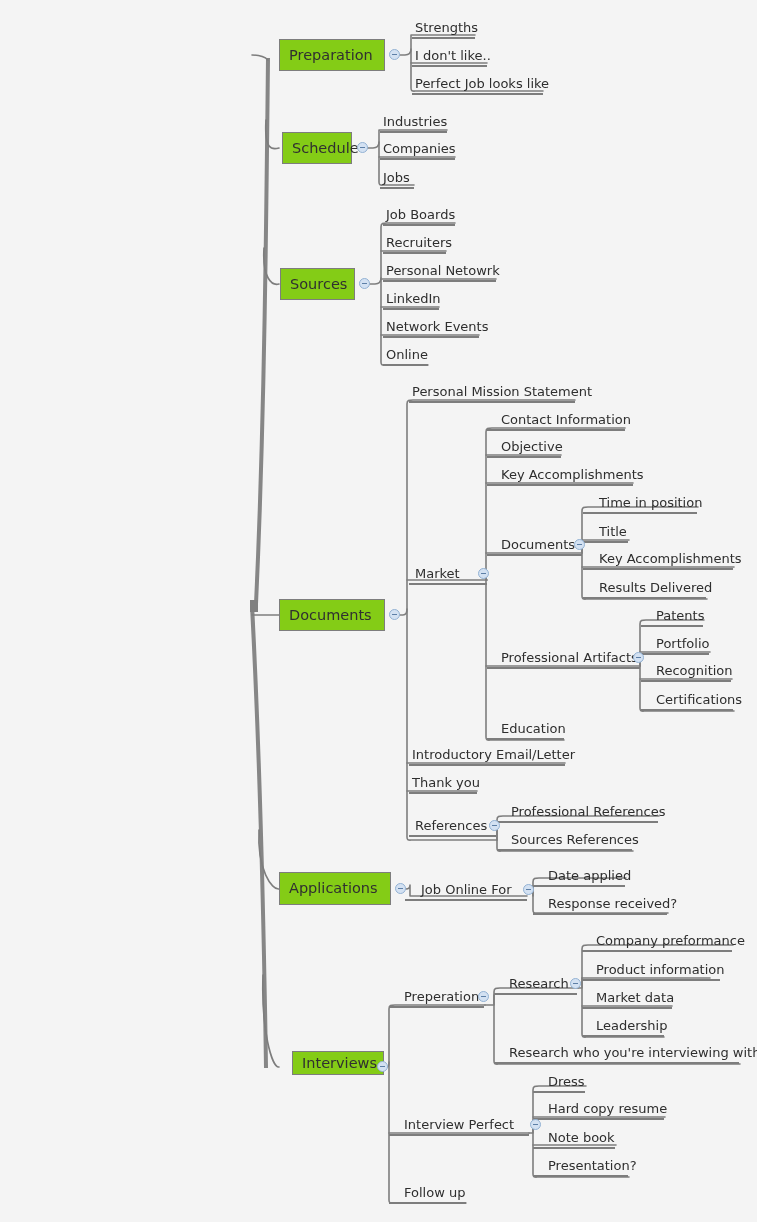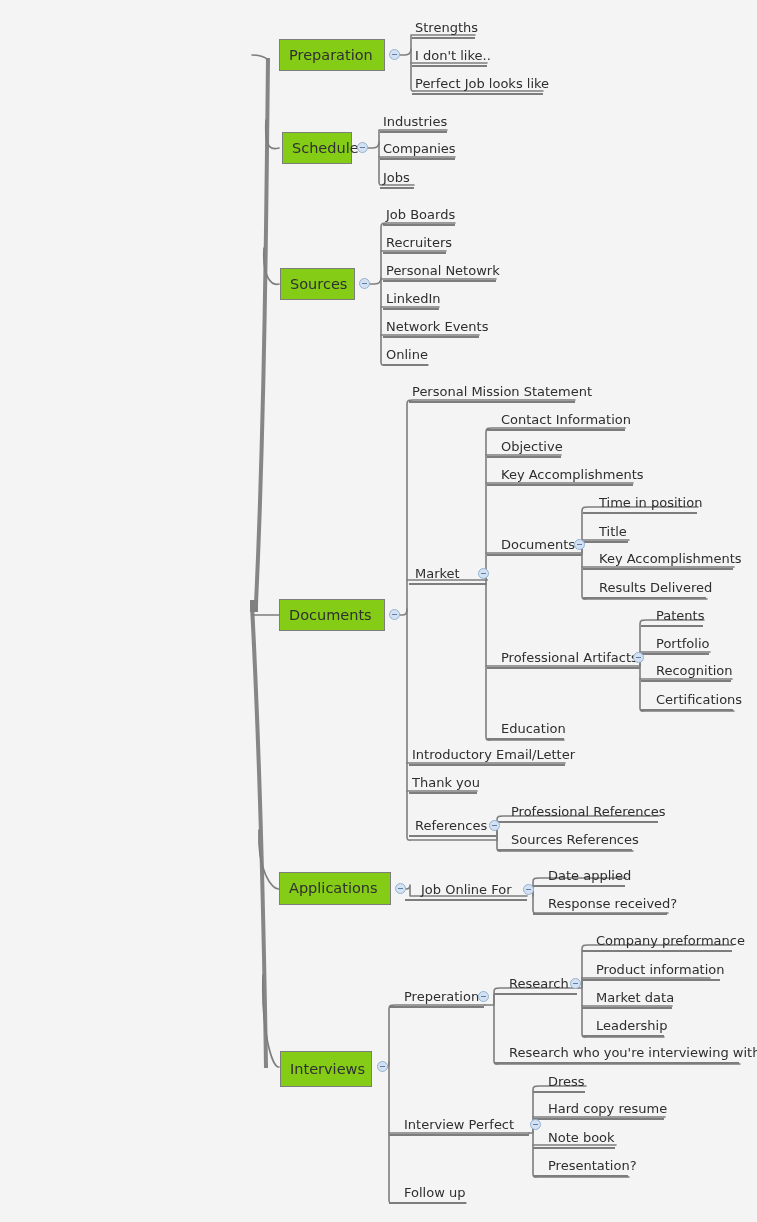--- a/index.html
+++ b/index.html
@@ -166,21 +166,21 @@
     </g>
   </svg>
 
 
   <div id="boxes-layer">
       <div class="boxnode" style="left: 279px; top: 39px; width: 106px; height: 32px;">Preparation</div>
       <div class="boxnode" style="left: 282px; top: 132px; width: 70px; height: 32px;">Schedule</div>
       <div class="boxnode" style="left: 280px; top: 268px; width: 75px; height: 32px;">Sources</div>
       <div class="boxnode" style="left: 279px; top: 599px; width: 106px; height: 32px;">Documents</div>
       <div class="boxnode" style="left: 279px; top: 872px; width: 112px; height: 33px;">Applications</div>
-      <div class="boxnode" style="left: 280px; top: 1051px; width: 92px; height: 36px;">Interviews</div>
+      <div class="boxnode" style="left: 292px; top: 1051px; width: 92px; height: 24px;">Interviews</div>
     </div>
   <div id="leaves-layer">
       <div class="leaf" style="left: 412px; top: 20px;"><span class="lbl">Strengths</span></div>
       <div class="uline" style="left: 412px; top: 37px; width: 63px;"></div>
       <div class="leaf" style="left: 412px; top: 48px;"><span class="lbl">I don't like..</span></div>
       <div class="uline" style="left: 412px; top: 65px; width: 75px;"></div>
       <div class="leaf" style="left: 412px; top: 76px;"><span class="lbl">Perfect Job looks like</span></div>
       <div class="uline" style="left: 412px; top: 93px; width: 131px;"></div>
       <div class="leaf" style="left: 380px; top: 114px;"><span class="lbl">Industries</span></div>
       <div class="uline" style="left: 380px; top: 131px; width: 67px;"></div>

